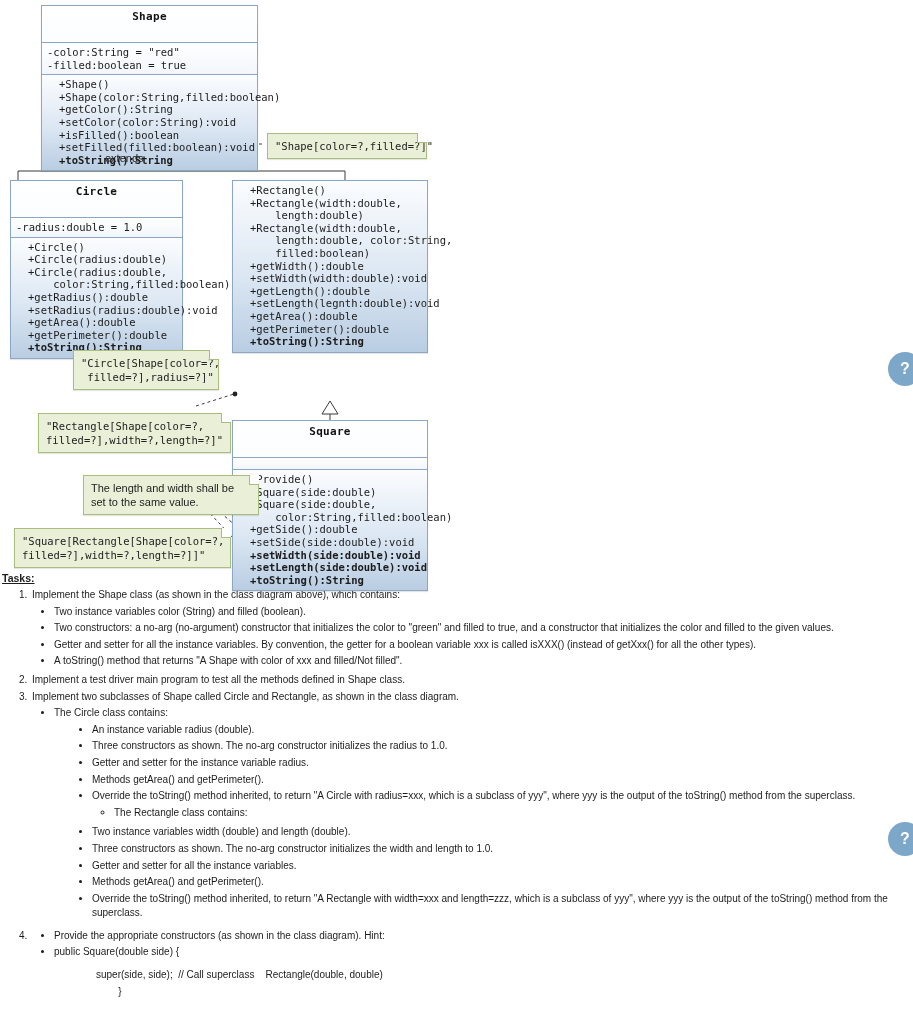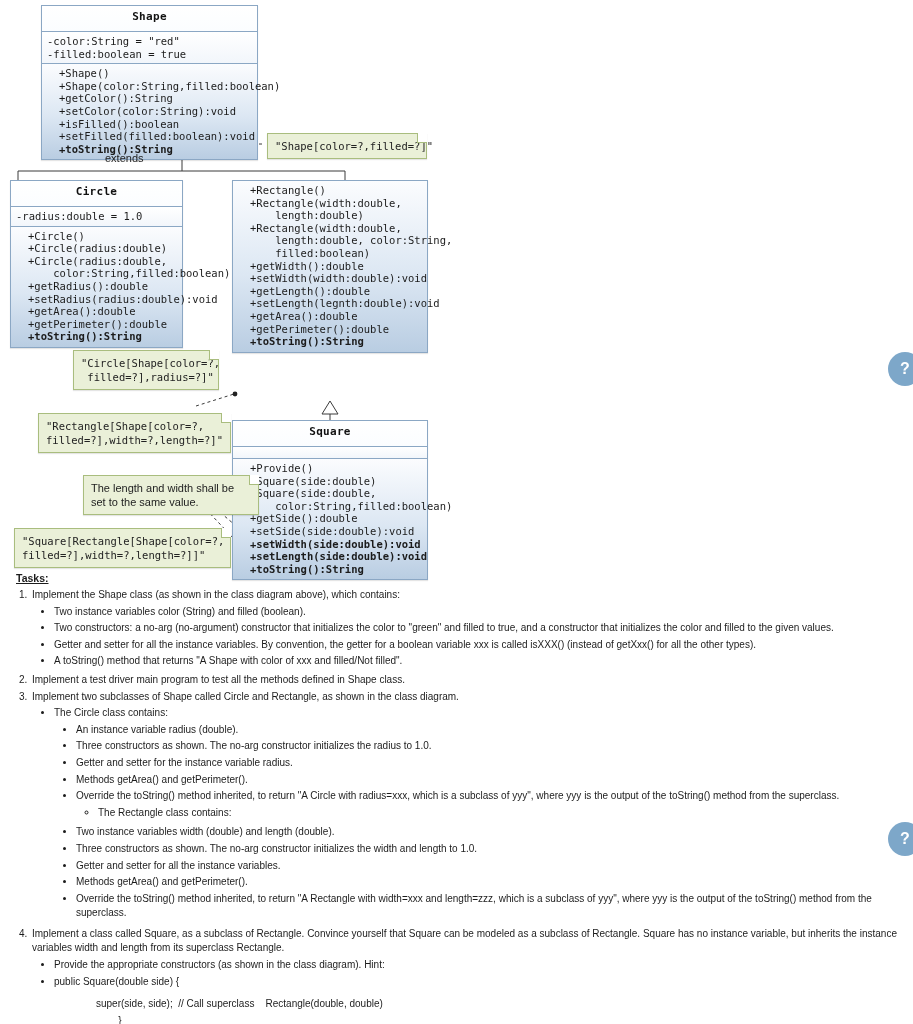--- a/index.html
+++ b/index.html
@@ -21,21 +21,21 @@
     box-sizing:border-box;
     background:#ffffff;
     font-family:"DejaVu Sans Mono", monospace;
     box-shadow:0 1px 1px rgba(0,0,0,.10);
     z-index:3;
   }
   .uml-head{
     text-align:center;
     font-weight:bold;
     font-size:11px;
-    padding:4px 2px 8px;
+    padding:4px 2px 19px;
     background:linear-gradient(to bottom,#ffffff 0%,#fbfdff 100%);
     border-bottom:1px solid #8ba7c4;
     letter-spacing:.3px;
     color:#111;
   }
   .uml-attrs{
     border-bottom:1px solid #8ba7c4;
     padding:3px 5px 3px;
     background:linear-gradient(to bottom,#ffffff 0%,#f2f6fb 100%);
   }
@@ -86,27 +86,27 @@
     z-index:3;
   }
 
   
   #tasks{
     position:absolute;left:0;top:570px;width:913px;
     font-family:"Liberation Sans", sans-serif;
     color:#1c1c1c;
   }
   #tasks .tasks-title{
-    font-weight:bold;font-size:10.5px;padding:2px 0 3px 16px;text-decoration:underline;
+    font-weight:bold;font-size:10.5px;padding:2px 0 3px 2px;text-decoration:underline;
   }
   ol.lvl1{margin:0;padding-left:30px;list-style:decimal;}
   ol.lvl1>li{font-size:10px;line-height:14.6px;padding:1px 0 1px 2px;}
   ul.lvl2{margin:1px 0 1px 0;padding-left:22px;list-style:disc;}
   ul.lvl2>li{font-size:10px;line-height:14.6px;padding:1px 0;}
-  ul.lvl3{margin:1px 0;padding-left:22px;list-style:disc;}
+  ul.lvl3{margin:1px 16px;padding-left:22px;list-style:disc;}
   ul.lvl3>li{font-size:10px;line-height:14.6px;padding:1px 0;}
   ul.lvl4{margin:1px 0;padding-left:22px;list-style:circle;}
   ul.lvl4>li{font-size:10px;line-height:14.6px;padding:1px 0;}
   .codeblock{
     font-family:"Liberation Sans", sans-serif;font-size:10px;
     padding:6px 0 4px 42px;line-height:17px;white-space:pre;
   }
   li p{margin:0;}
 
   
@@ -278,21 +278,20 @@
             <li>Three constructors as shown. The no-arg constructor initializes the width and length to 1.0.</li>
             <li>Getter and setter for all the instance variables.</li>
             <li>Methods getArea() and getPerimeter().</li>
             <li>Override the toString() method inherited, to return "A Rectangle with width=xxx and length=zzz, which is a subclass of yyy", where yyy is the output of the toString() method from the superclass.</li>
           </ul>
         </li>
       </ul>
     </li>
 
     <li>
-      <p>Implement a class called Square, as a subclass of Rectangle. Convince yourself that Square can be modeled as a subclass of Rectangle. Square has no instance variable, but inherits the instance variables width and length from its superclass Rectangle.</p>
       <ul class="lvl2">
         <li>Provide the appropriate constructors (as shown in the class diagram). Hint:</li>
         <li>
           <p>public Square(double side) {</p>
           <div class="codeblock">super(side, side);  // Call superclass    Rectangle(double, double)
         }</div>
         </li>
 
       </ul>
     </li>

